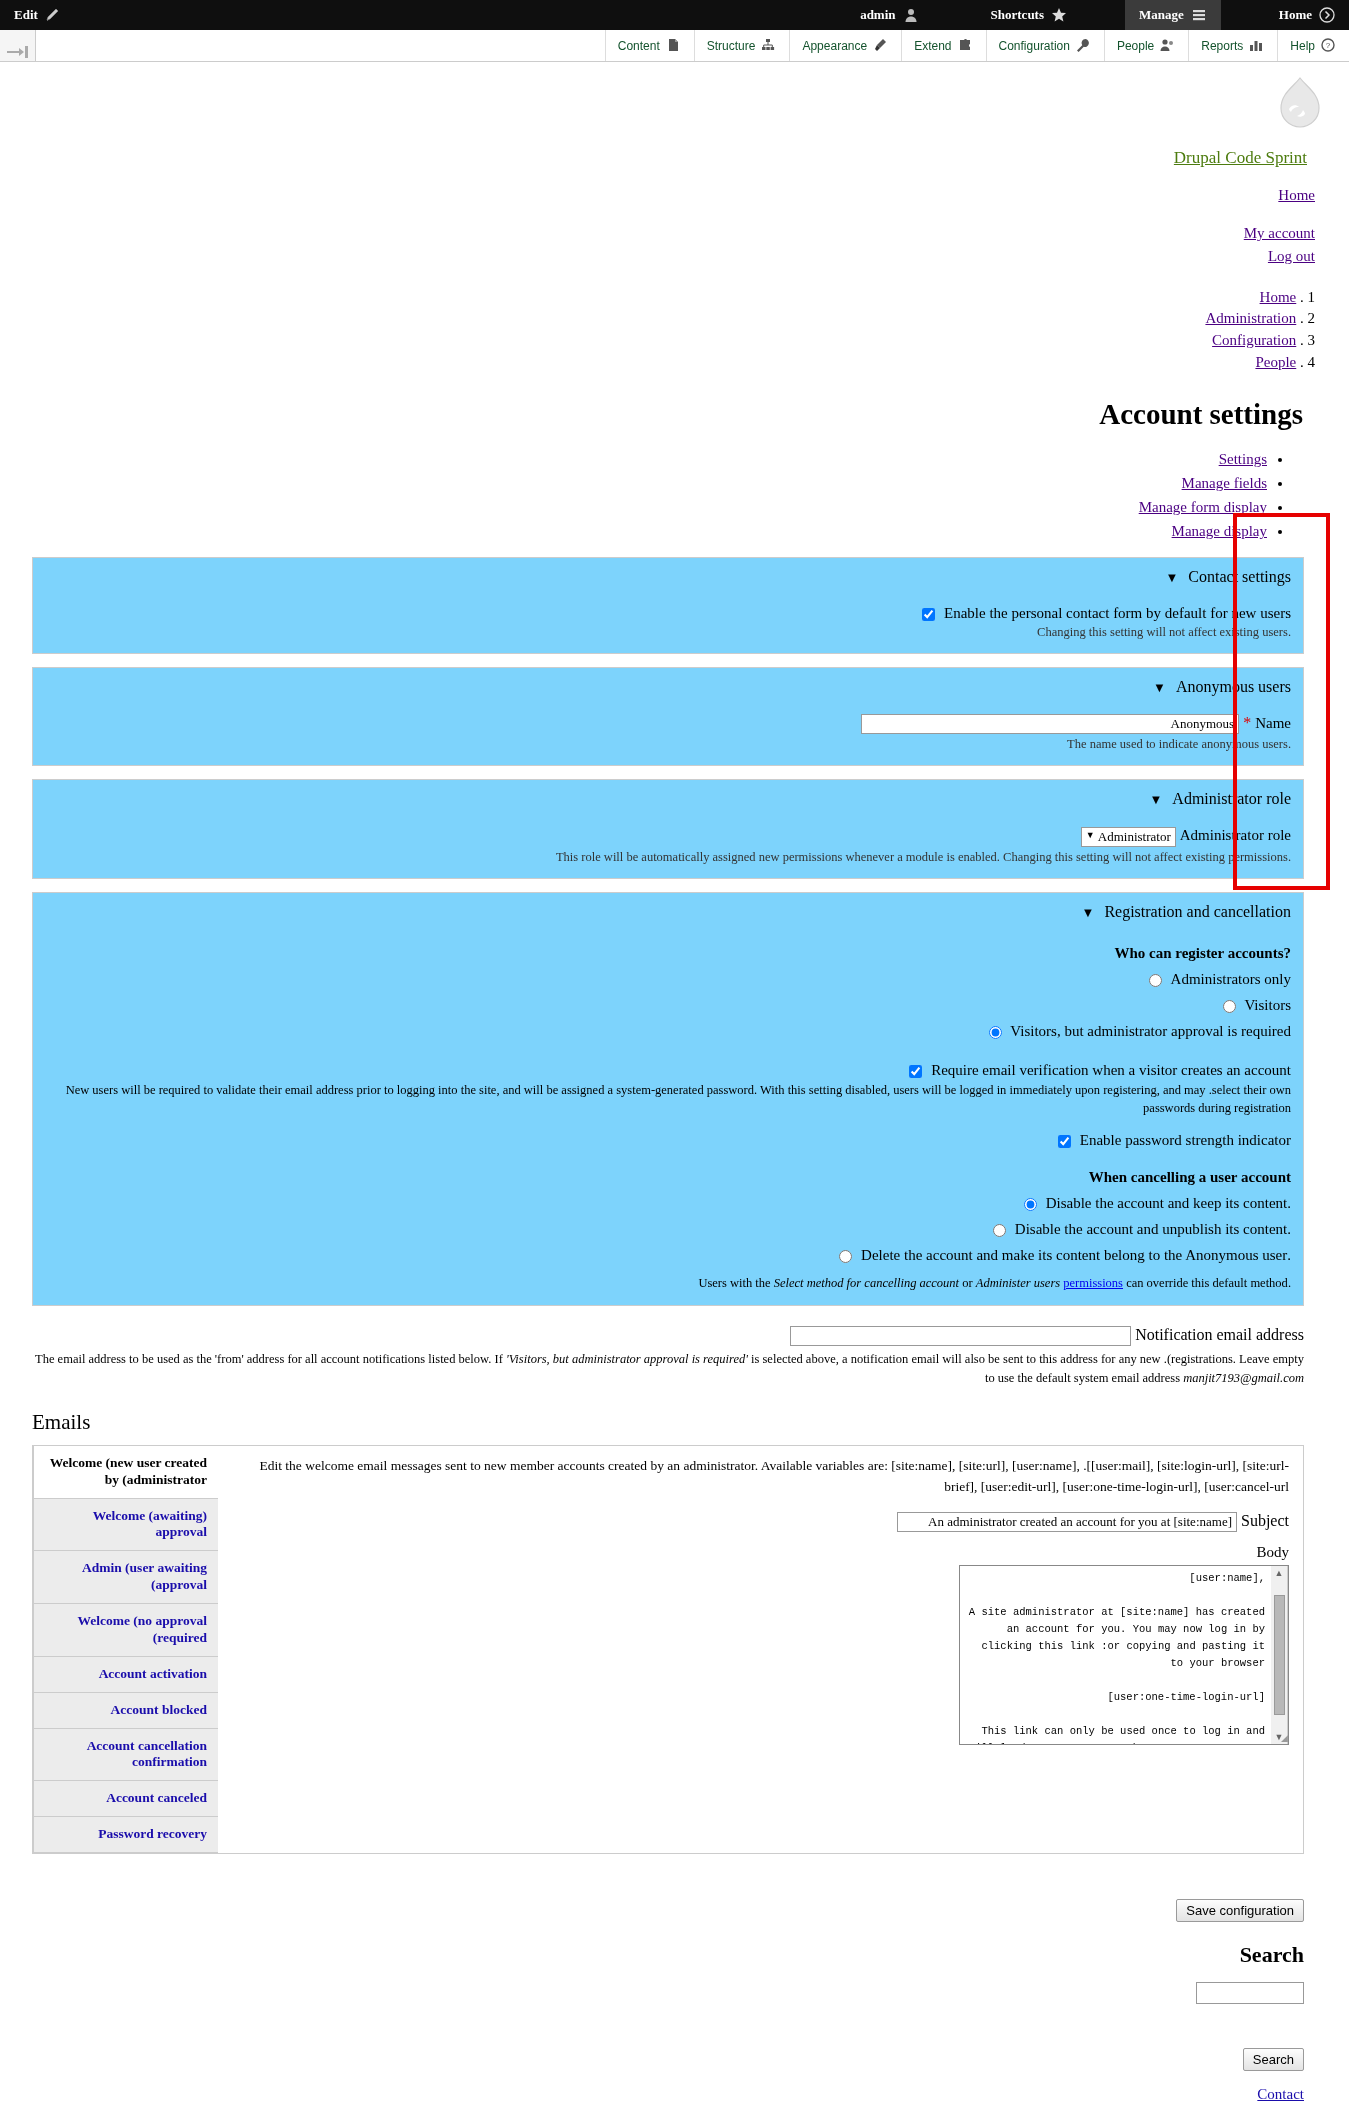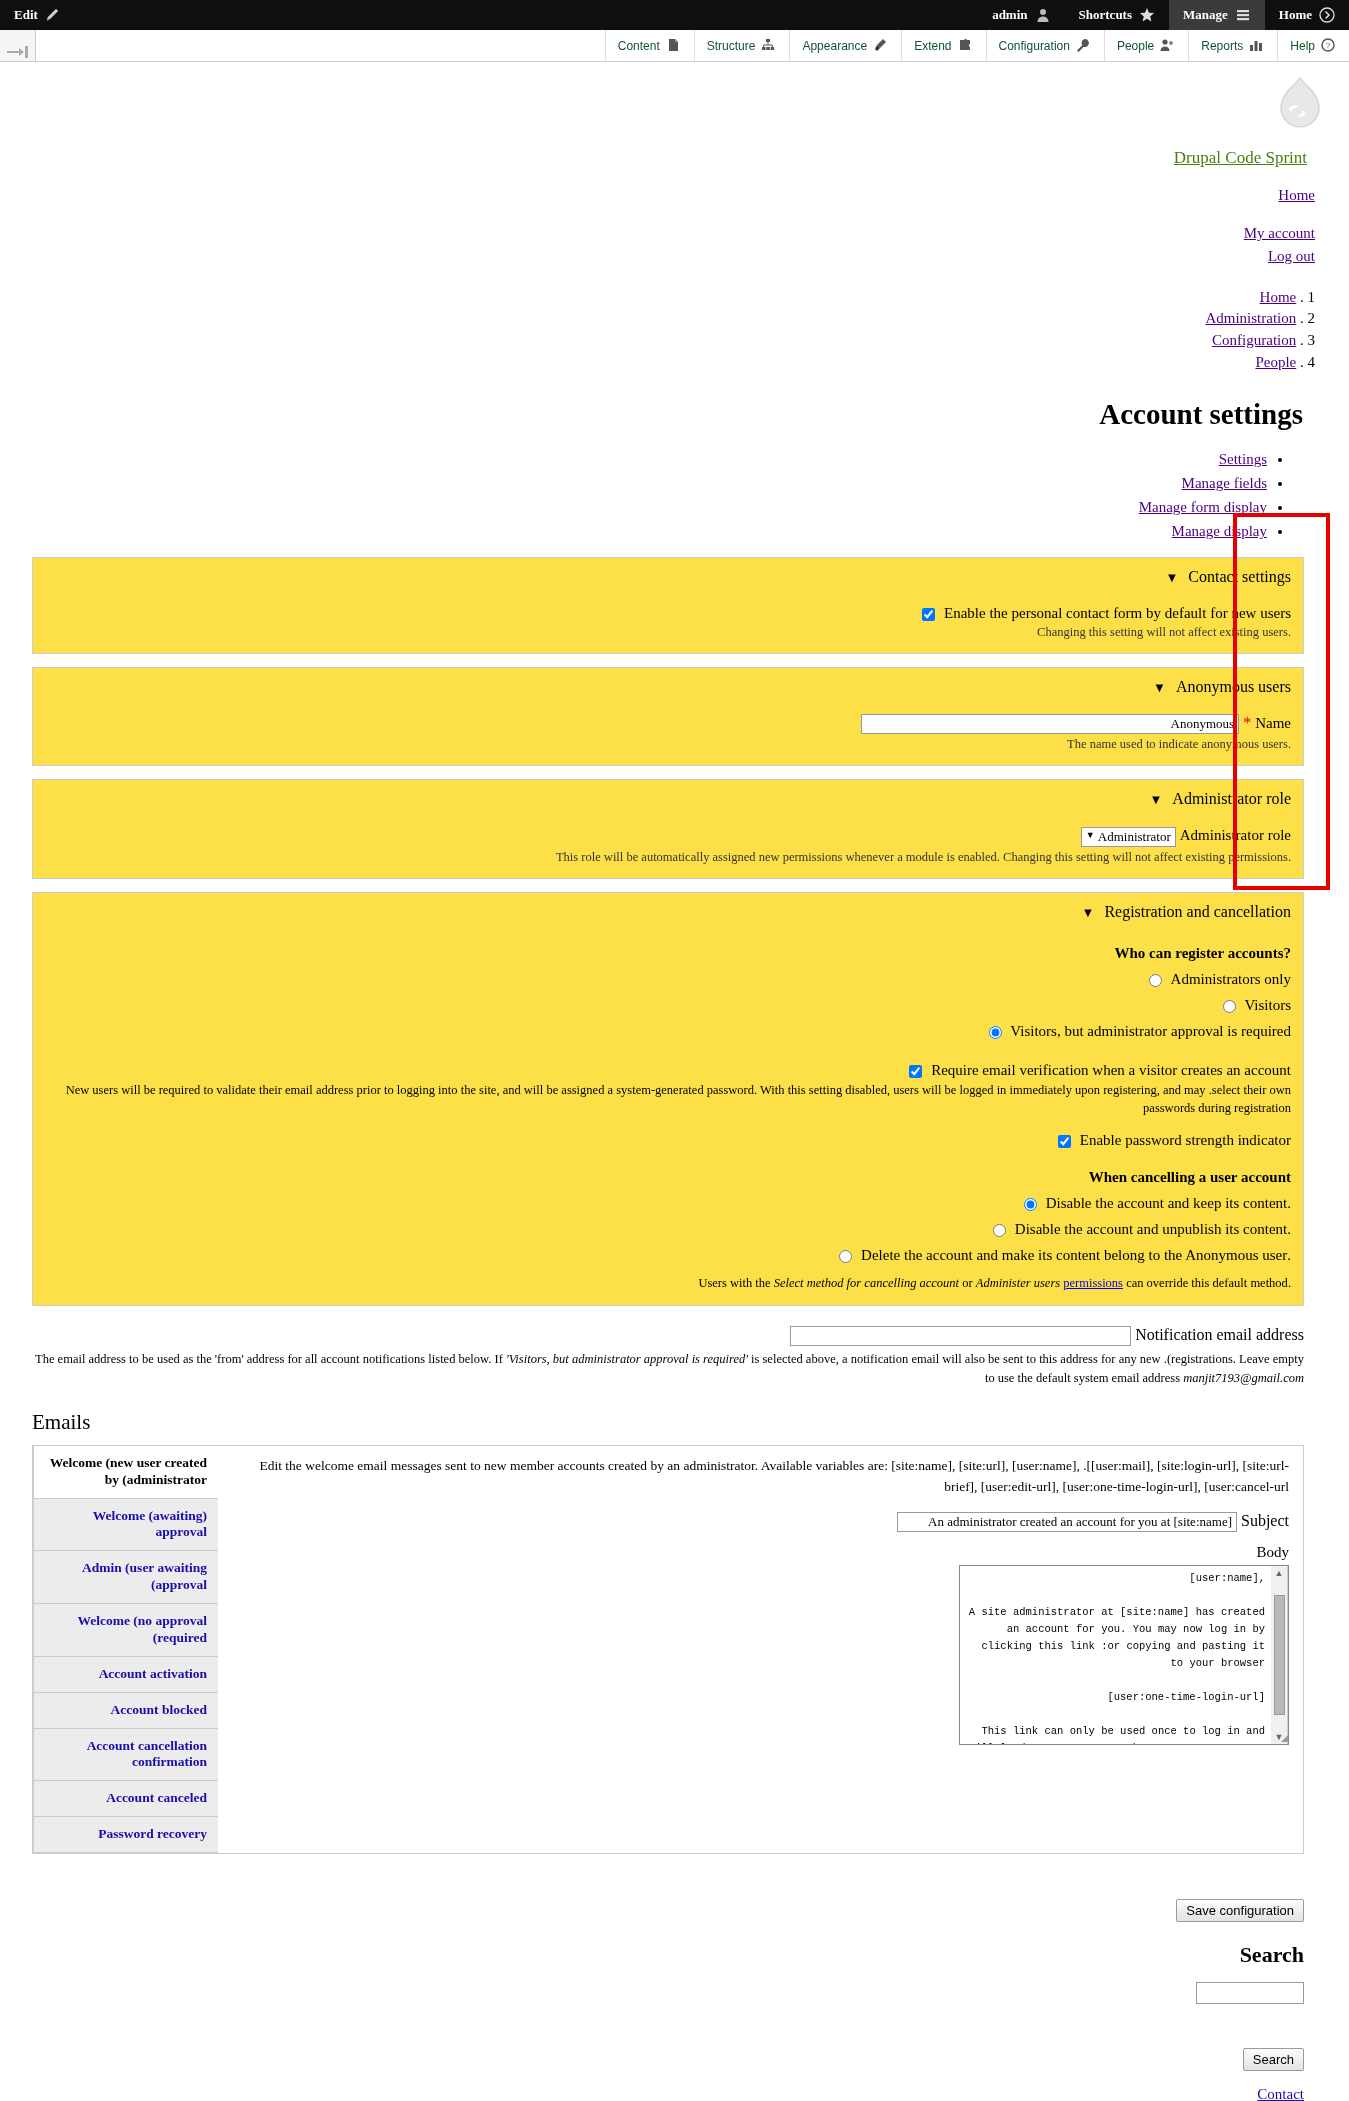--- a/index.html
+++ b/index.html
@@ -23,21 +23,21 @@
     display: flex;
     align-items: center;
     color: #fff;
     font-family: Liberation Serif, serif;
     font-size: 13px;
     font-weight: bold;
     position: relative;
   }
   .tb-left { display:flex; align-items:center; padding-left:14px; gap:7px; }
   .tb-spacer { flex: 1; }
-  .tb-right { display:flex; align-items:center; height:30px; }
+  .tb-right { display:flex; align-items:center; height:30px;gap:44px; }
   .tb-item {
     display:flex; align-items:center; gap:7px;
     padding: 0 14px; height: 30px;
     color:#fff; white-space:nowrap;
   }
   .tb-item.active { background:#3b3b3b; }
   .tb-item.home { background:#0f0f0f; }
   .ic { display:inline-block; width:16px; height:16px; position:relative; }
 
   .toolbar-tray {
@@ -93,21 +93,21 @@
 
   ul.local-tasks { list-style: disc; margin: 16px 72px 0 0; padding:0; }
   ul.local-tasks li { line-height: 1.62; font-size:15px; }
   ul.local-tasks a { color:#4b0082; text-decoration:underline; }
 
   
   .details {
     border: 1px solid #ccc;
     margin: 13px 35px 0 22px;
     padding: 8px 12px 12px 12px;
-    background:#fde047;
+    background:#7dd3fc;
   }
   .details-summary {
     font-size: 16px;
     padding: 2px 0 10px 0;
     text-align: right;
   }
   .details-summary .caret { font-size:13px; padding-right:6px; }
   .form-row { text-align: right; margin-top: 8px; }
   .form-row .lbl { font-size: 15px; }
   .desc {

